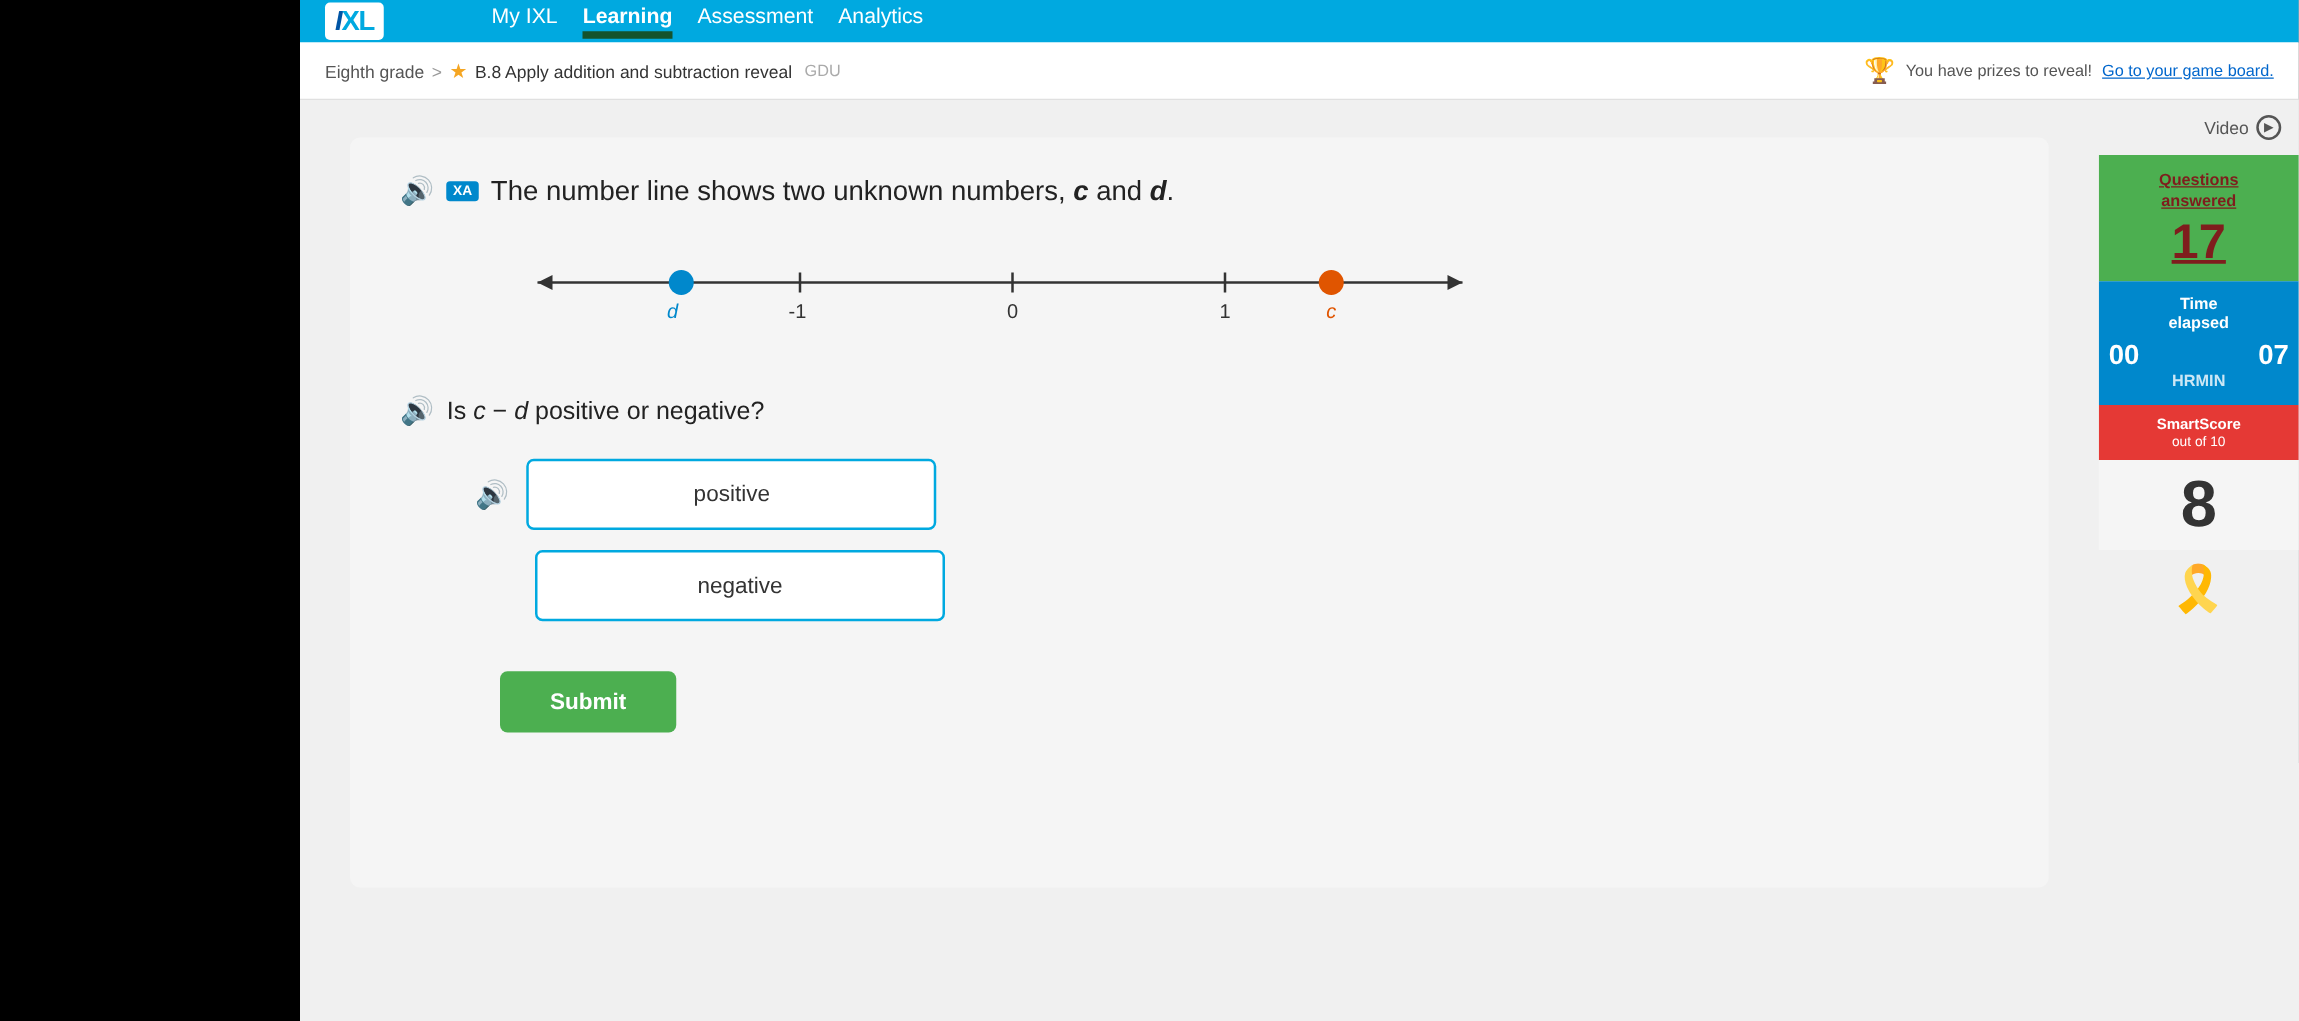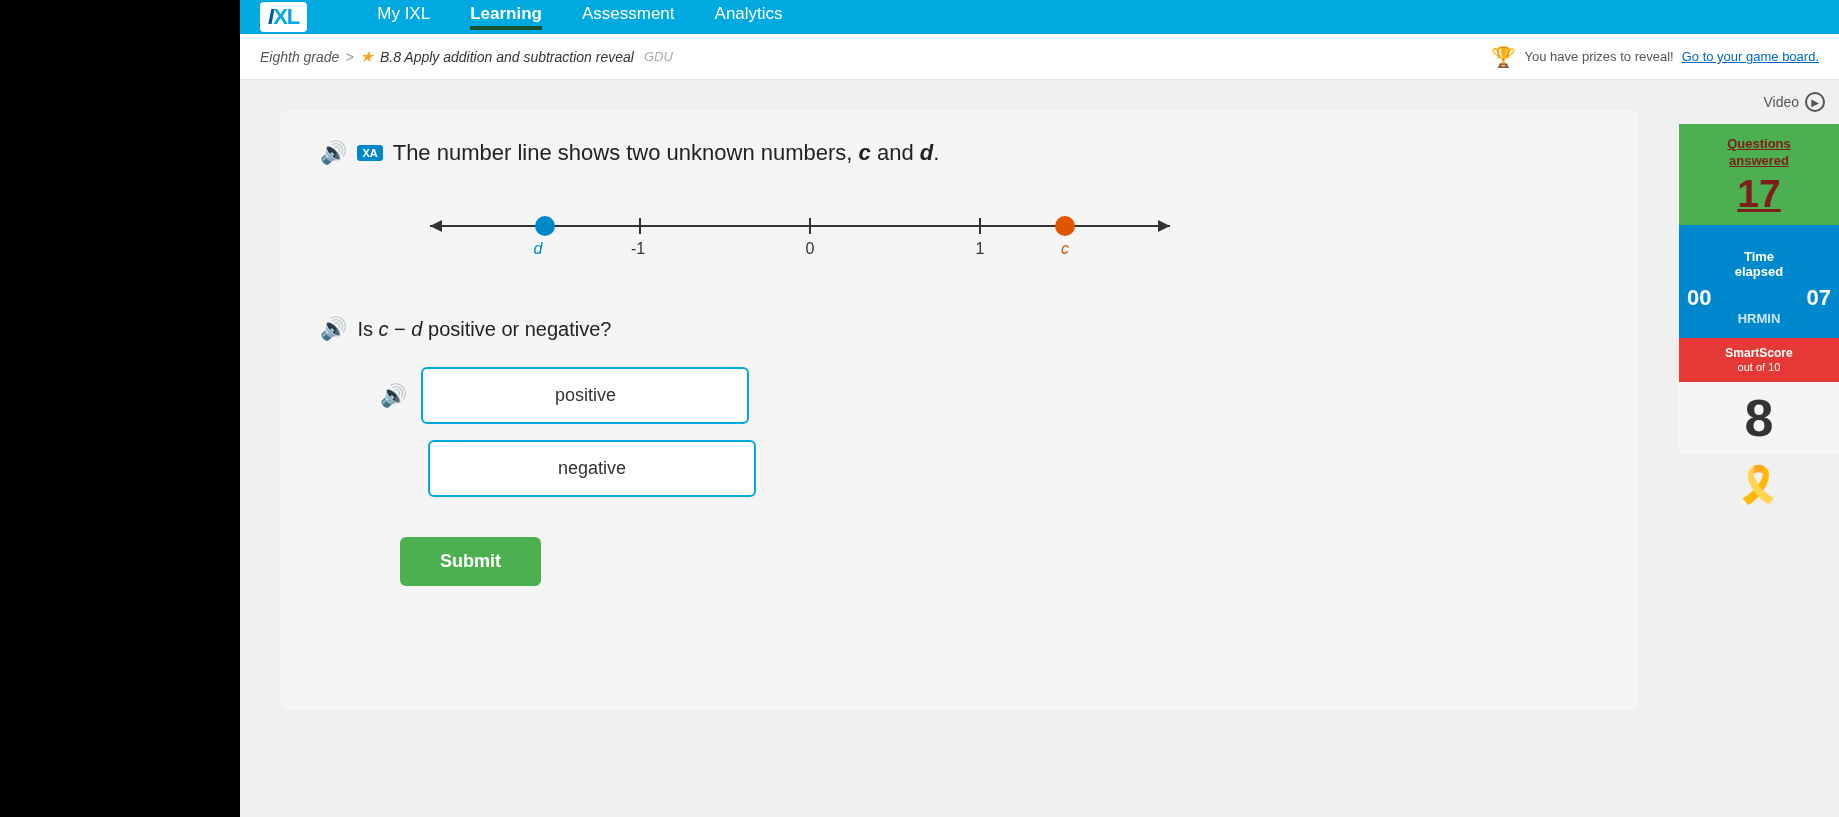--- a/index.html
+++ b/index.html
@@ -52,56 +52,55 @@
       letter-spacing: -1px;
     }
 
     .logo-i {
       color: #0055a5;
       font-style: italic;
     }
 
     .nav-links {
       display: flex;
-      gap: 40px;
-      margin-left: 40px;
+      gap: 20px;
+      margin-left: 56px;
     }
 
     .nav-link {
       color: #fff;
       text-decoration: none;
       font-size: 17px;
       font-weight: 500;
     }
 
     .nav-link.active {
       color: #fff;
       font-weight: 700;
-      border-bottom: 4px solid #14532d;
+      border-bottom: 6px solid #14532d;
       padding-bottom: 2px;
     }
 
     
     .breadcrumb-bar {
       background: #fff;
       padding: 10px 20px;
       display: flex;
       align-items: center;
       justify-content: space-between;
       border-bottom: 1px solid #e0e0e0;
       min-height: 46px;
     }
 
     .breadcrumb {
       display: flex;
       align-items: center;
       gap: 6px;
       font-size: 14px;
       color: #555;
-      font-style: italic;
     }
 
     .breadcrumb-sep {
       color: #999;
     }
 
     .breadcrumb-star {
       color: #f5a623;
       font-size: 16px;
     }
@@ -308,21 +307,21 @@
       font-weight: 900;
       display: block;
       line-height: 1;
       margin-top: 4px;
     }
 
     .time-elapsed-box {
       background: #0088cc;
       color: #fff;
       text-align: center;
-      padding: 24px 8px 4px;
+      padding: 10px 8px 4px;
       font-size: 13px;
       font-weight: bold;
     }
 
     .time-values {
       display: flex;
       justify-content: space-between;
       gap: 8px;
       margin-top: 6px;
     }

